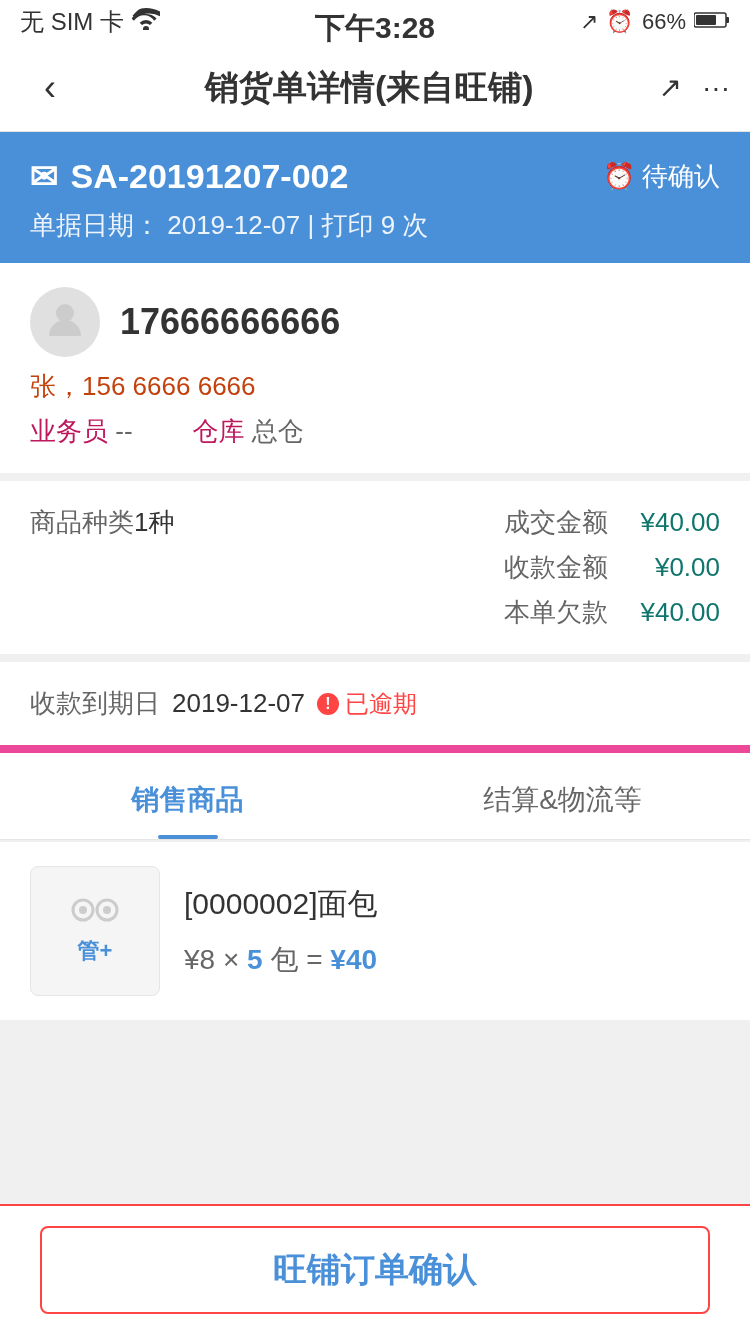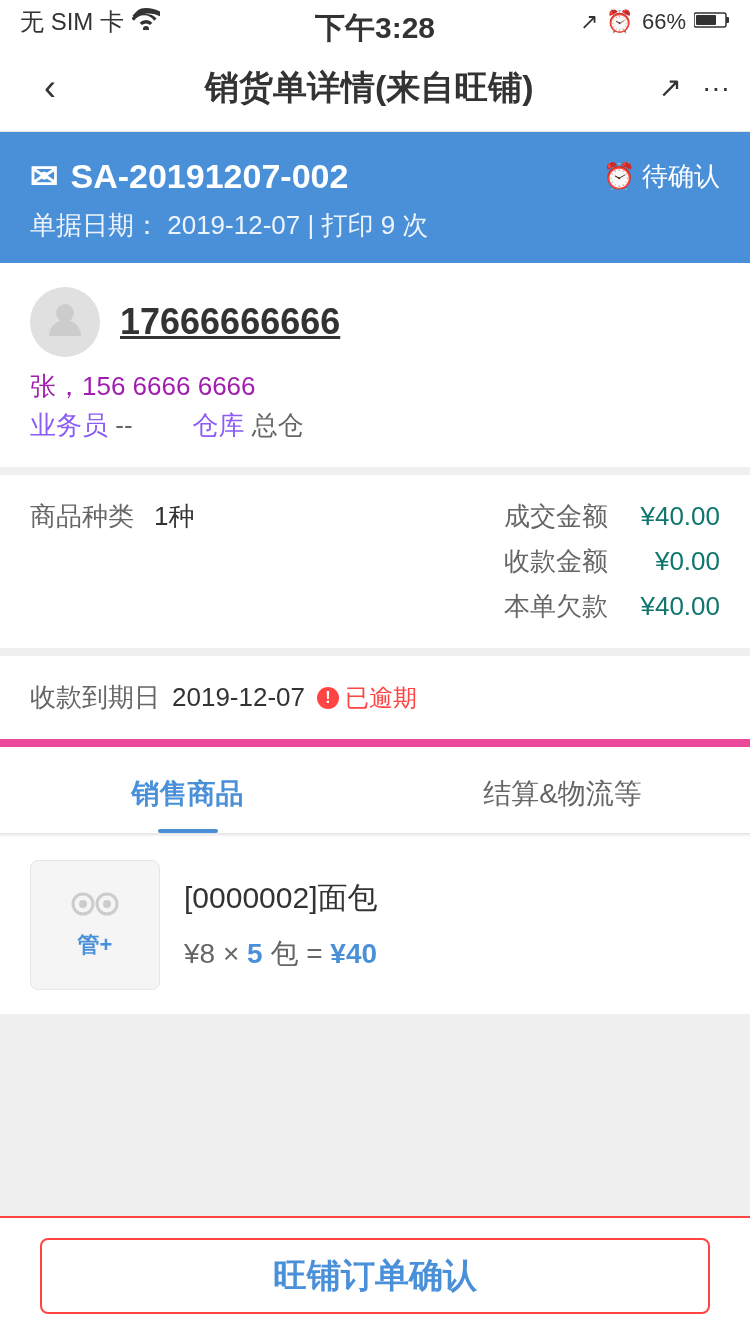--- a/index.html
+++ b/index.html
@@ -135,56 +135,54 @@
       align-items: center;
       justify-content: center;
       font-size: 32px;
       color: #999;
       flex-shrink: 0;
     }
     .customer-phone {
       font-size: 36px;
       font-weight: 600;
       color: #333;
-      text-decoration: underline;
     }
     .customer-name {
       font-size: 26px;
-      color: #a21caf;
-      margin-bottom: 4px;
+      color: #c2410c;
+      margin-bottom: 10px;
     }
     .customer-meta {
       display: flex;
       align-items: center;
       gap: 60px;
     }
     .meta-item {
       font-size: 26px;
       color: #666;
     }
     .meta-label {
-      color: #8b5cf6;
+      color: #be185d;
     }
     .meta-value {
       color: #333;
     }
 
     
     .summary-section {
       background: #fff;
       padding: 24px 30px;
       border-bottom: 8px solid #f0f0f0;
       display: flex;
       align-items: flex-start;
       justify-content: space-between;
     }
     .summary-left {
       display: flex;
       align-items: flex-end;
-      gap: 20px;
     }
     .summary-label {
       font-size: 26px;
       color: #666;
     }
     .summary-value {
       font-size: 26px;
       color: #333;
     }
     .summary-right {
@@ -341,21 +339,21 @@
       position: fixed;
       bottom: 0;
       left: 0;
       width: 750px;
       background: #fff;
       border-top: 2px solid #FF4444;
       padding: 20px 40px;
     }
     .confirm-button {
       width: 100%;
-      height: 76px;
+      height: 88px;
       background: #fff;
       border: 2px solid #FF4444;
       border-radius: 8px;
       font-size: 34px;
       color: #4A90D9;
       font-weight: 600;
       display: flex;
       align-items: center;
       justify-content: center;
       cursor: pointer;

